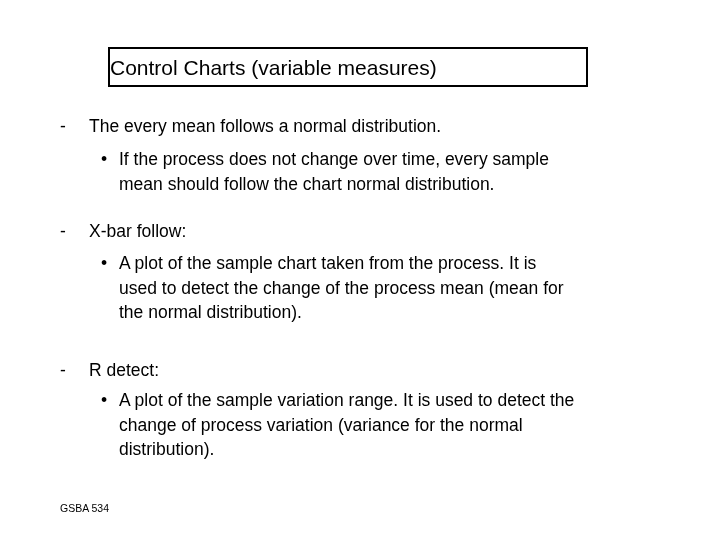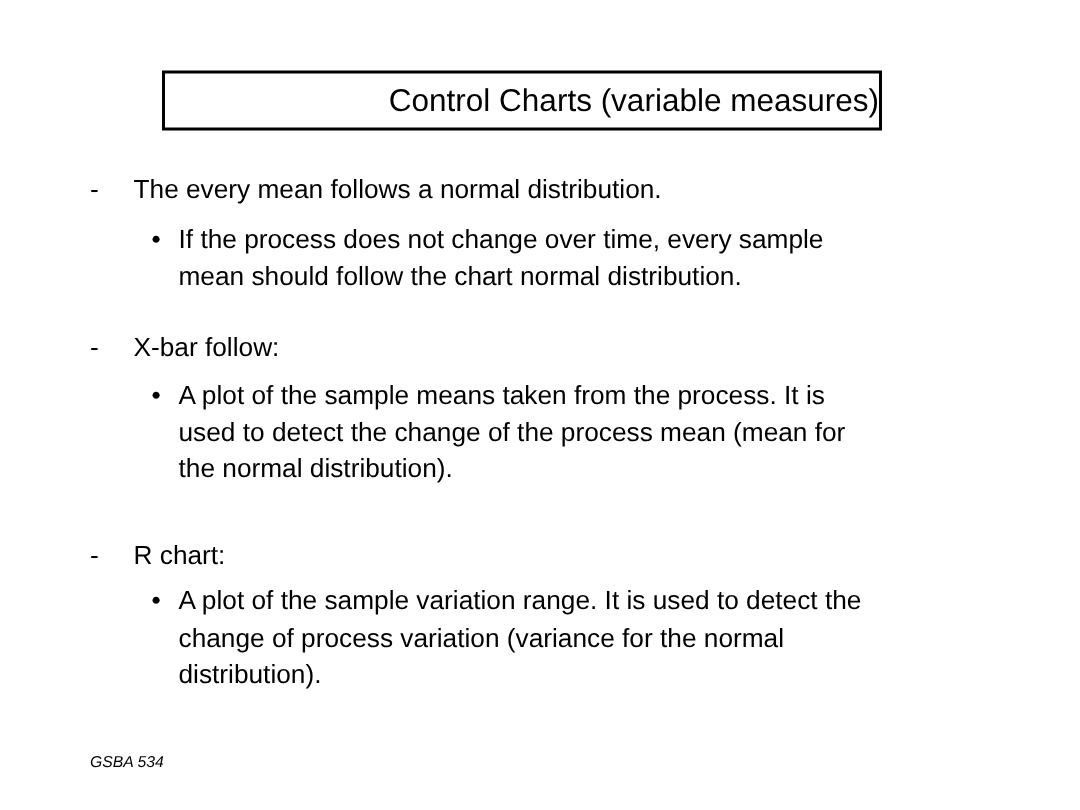--- a/index.html
+++ b/index.html
@@ -3,30 +3,30 @@
 <meta charset="utf-8">
 <style>
   html, body { margin: 0; padding: 0; }
   body {
     width: 720px; height: 540px; background: #ffffff; position: relative; overflow: hidden;
     font-family: "Liberation Sans", sans-serif; color: #000000;
   }
   .title-box {
     position: absolute; left: 108px; top: 47px; width: 476px; height: 36px;
     border: 2px solid #000; background: #fff;
-    display: flex; align-items: center; justify-content: flex-end;
+    display: flex; align-items: center; justify-content: flex-start;
   }
   .title-text { font-size: 21px; line-height: 1; }
   .dash-item { position: absolute; left: 60px; font-size: 17.5px; line-height: 24px; }
   .dash-item .dash { position: absolute; left: 0; top: 0; }
   .dash-item .txt { position: absolute; left: 29px; top: 0; white-space: nowrap; }
   .bullet-item { position: absolute; left: 101px; font-size: 17.5px; line-height: 24.7px; width: 580px; }
   .bullet-item .bul { position: absolute; left: 0; top: 0; }
   .bullet-item .txt { position: absolute; left: 18px; top: 0; width: 545px; white-space: pre-line; }
-  .footer { position: absolute; left: 60px; top: 502px; font-size: 10.5px; font-style: italic; }
+  .footer { position: absolute; left: 60px; top: 502px; font-size: 10.5px; }
 </style>
 </head>
 <body>
 
 <div class="title-box">
   <span class="title-text">Control Charts (variable measures)</span>
 </div>
 
 <div class="dash-item" style="top:114px;">
   <span class="dash">-</span>
@@ -37,28 +37,28 @@
   <span class="txt">If the process does not change over time, every sample
 mean should follow the chart normal distribution.</span>
 </div>
 
 <div class="dash-item" style="top:219px;">
   <span class="dash">-</span>
   <span class="txt">X-bar follow:</span>
 </div>
 <div class="bullet-item" style="top:251px;">
   <span class="bul">•</span>
-  <span class="txt">A plot of the sample means taken from the process. It is
+  <span class="txt">A plot of the sample chart taken from the process. It is
 used to detect the change of the process mean (mean for
 the normal distribution).</span>
 </div>
 
 <div class="dash-item" style="top:358px;">
   <span class="dash">-</span>
-  <span class="txt">R chart:</span>
+  <span class="txt">R detect:</span>
 </div>
 <div class="bullet-item" style="top:388px;">
   <span class="bul">•</span>
   <span class="txt">A plot of the sample variation range.  It is used to detect the
 change of process variation (variance for the normal
 distribution).</span>
 </div>
 
 <div class="footer">GSBA 534</div>
 

